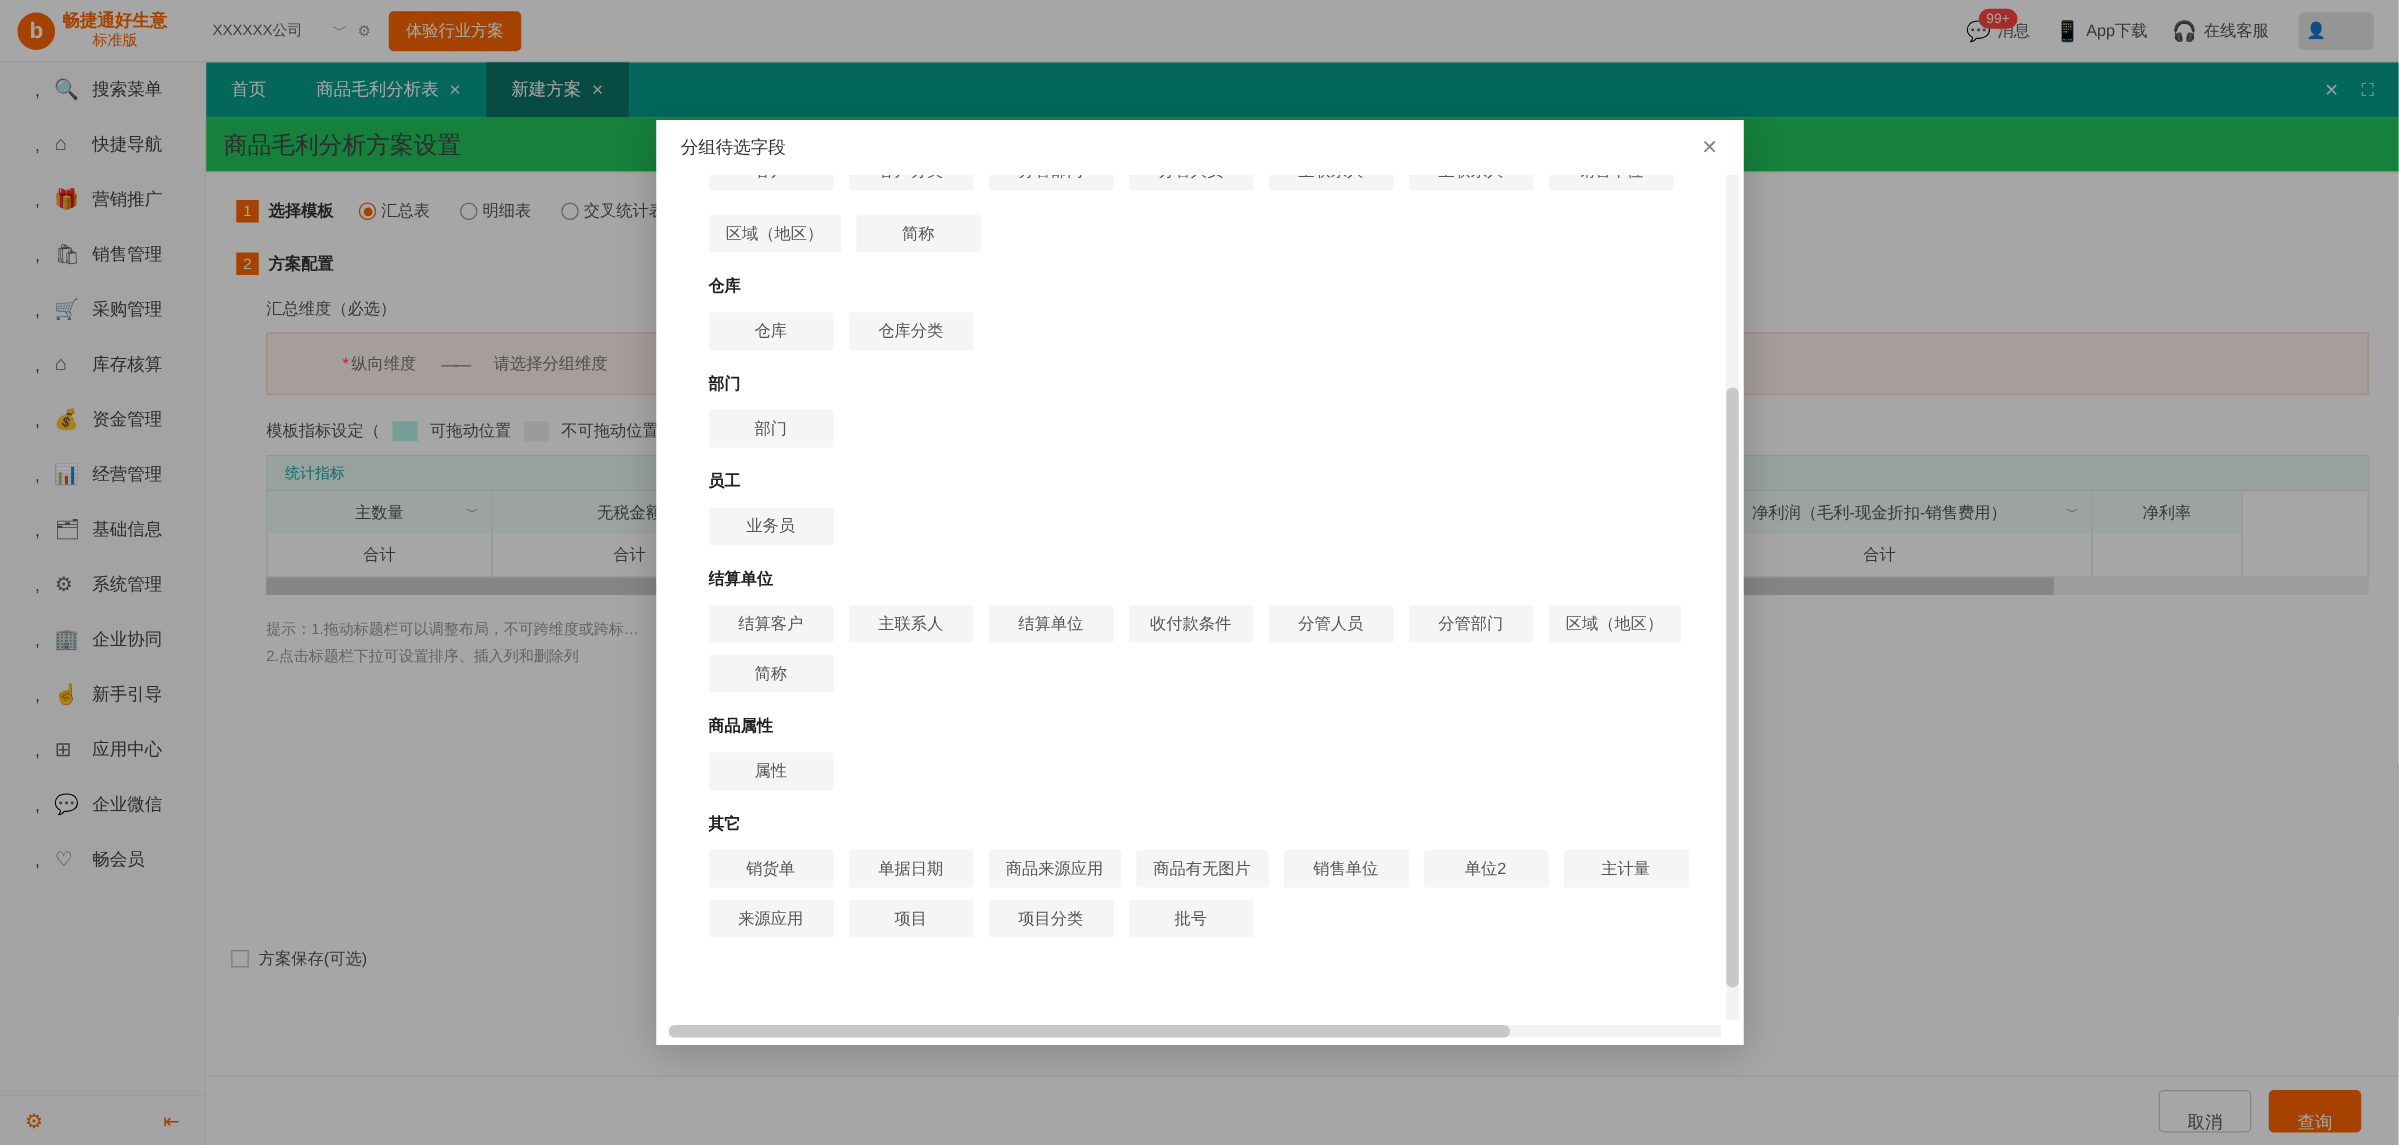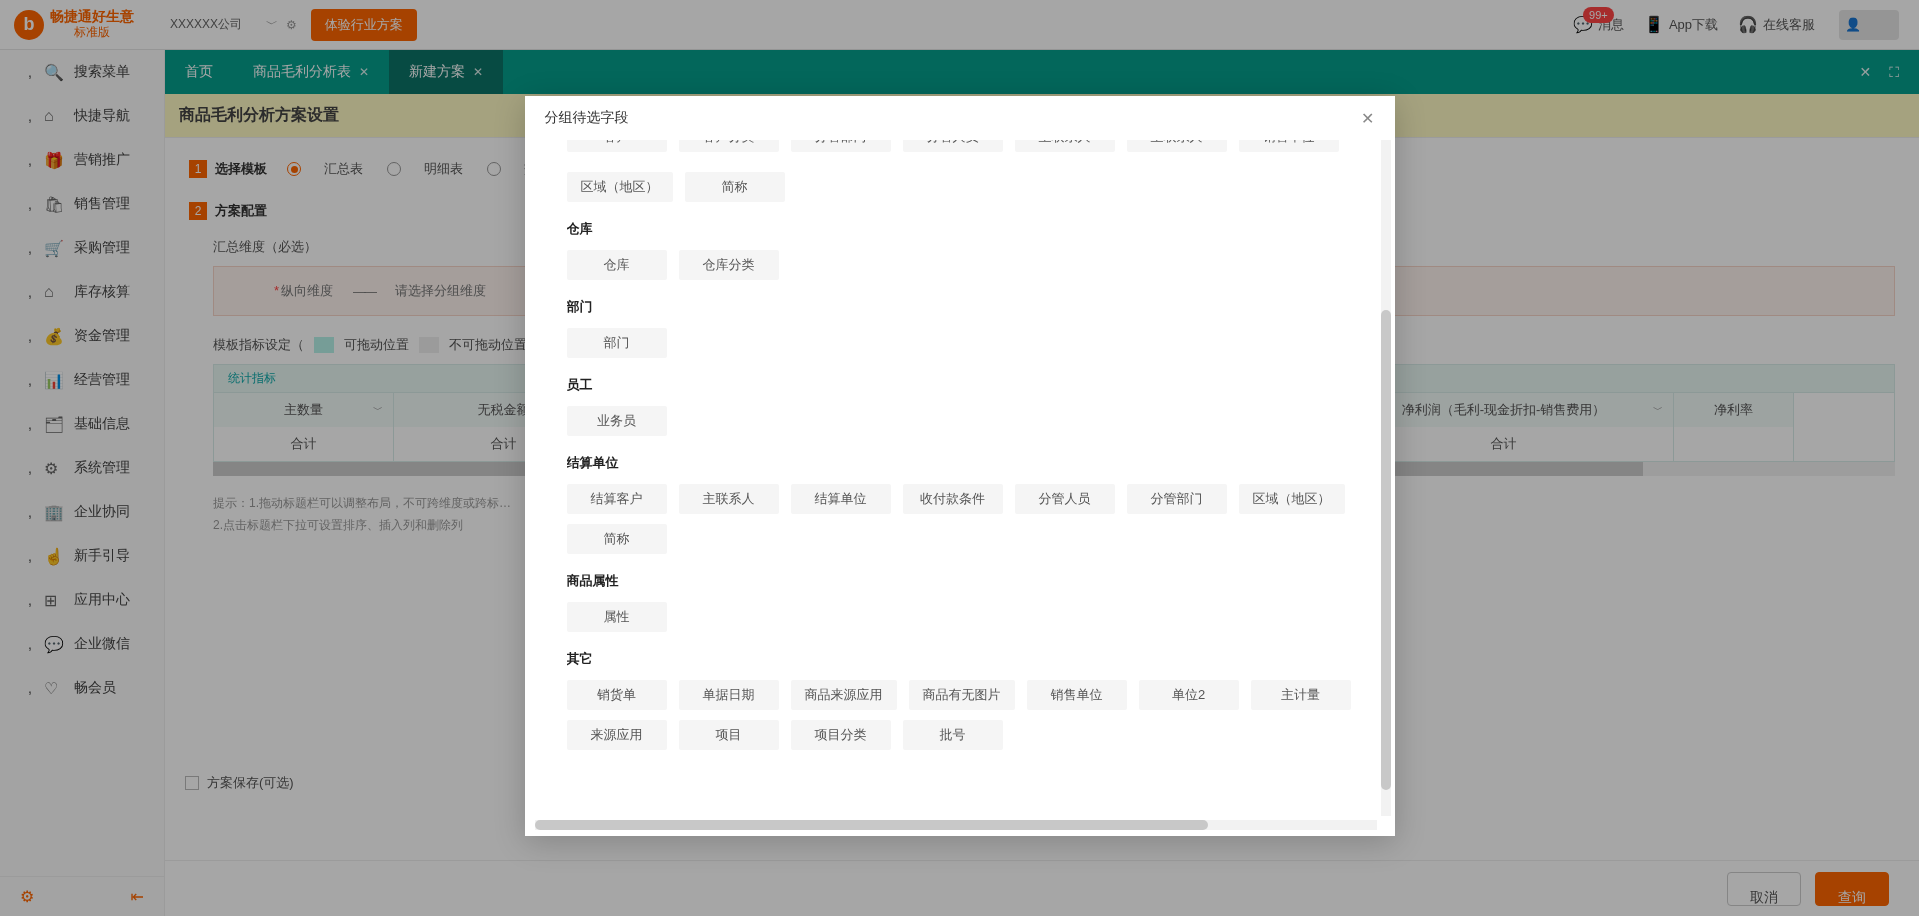--- a/index.html
+++ b/index.html
@@ -30,28 +30,28 @@
 
 
 .main { position:absolute; top:50px; left:165px; right:0; bottom:0; display:flex; flex-direction:column; background:#f4f5f7; }
 .tabs-bar { height:44px; background:#069e8c; display:flex; align-items:center; color:#fff; }
 .tab { padding:13px 20px; height:100%; display:flex; align-items:center; gap:8px; font-size:14px; cursor:pointer; }
 .tab.active { background:#0b7468; }
 .tab .x { font-size:12px; opacity:.85; }
 .tabs-spacer { flex:1; }
 .tabs-icons { display:flex; gap:18px; padding-right:20px; font-size:14px; opacity:.9; }
 
-.pg-title { background:#fef9c3; height:44px; display:flex; align-items:center; padding-left:14px; font-size:16px; color:#444; border-bottom:1px solid #eee;font-weight:bold; }
+.pg-title { background:#22c55e; height:44px; display:flex; align-items:center; padding-left:14px; font-size:19px; color:#444; border-bottom:1px solid #eee; }
 
 .content { flex:1; background:#fff; padding:16px 24px; overflow:hidden; position:relative; }
 .step-row { display:flex; align-items:center; height:30px; margin-bottom:12px; }
 .step-num { width:18px; height:18px; background:#f60; color:#fff; display:flex; align-items:center; justify-content:center; font-size:12px; margin-right:8px; }
 .step-lbl { font-size:13px; font-weight:bold; color:#333; margin-right:20px; }
 .radio-group { display:flex; gap:24px; align-items:center; }
-.radio-opt { display:flex; align-items:center; gap:23px; color:#555; font-size:13px; }
+.radio-opt { display:flex; align-items:center; gap:4px; color:#555; font-size:13px; }
 .radio-dot { width:14px; height:14px; border:1px solid #999; border-radius:50%; display:flex; align-items:center; justify-content:center; }
 .radio-dot.on { border-color:#f60; }
 .radio-dot.on::after { content:""; width:7px; height:7px; background:#f60; border-radius:50%; }
 
 .dim-lbl { display:flex; align-items:center; padding-left:24px; font-size:13px; color:#555; margin:10px 0; }
 .dim-placeholder { margin-top:8px; margin-left:24px; height:50px; border:1px solid #f6d4c8; background:#fdf3ef; display:flex; align-items:center; gap:20px; padding-left:60px; font-size:13px; color:#777; }
 .dim-placeholder .star { color:#f44; margin-right:2px; }
 .dim-placeholder .dash { letter-spacing:-2px; }
 
 .tmpl-row { margin-top:20px; margin-left:24px; display:flex; align-items:center; gap:10px; font-size:13px; color:#555; }
@@ -250,21 +250,21 @@
       <div class="hscroll-track" style="left:0;right:0;position:absolute;">
         <div class="hscroll-thumb"></div>
       </div>
     </div>
 
     <div class="hint">
       <div>提示：1.拖动标题栏可以调整布局，不可跨维度或跨标…</div>
       <div>2.点击标题栏下拉可设置排序、插入列和删除列</div>
     </div>
 
-    <div class="save-row" style="position:absolute;left:20px;top:616px;">
+    <div class="save-row" style="position:absolute;left:20px;top:600px;">
       <span class="chk"></span>
       <span>方案保存(可选)</span>
     </div>
   </div>
 </div>
 
 <div class="footer">
   <button class="btn">取消</button>
   <button class="btn primary">查询</button>
 </div>

